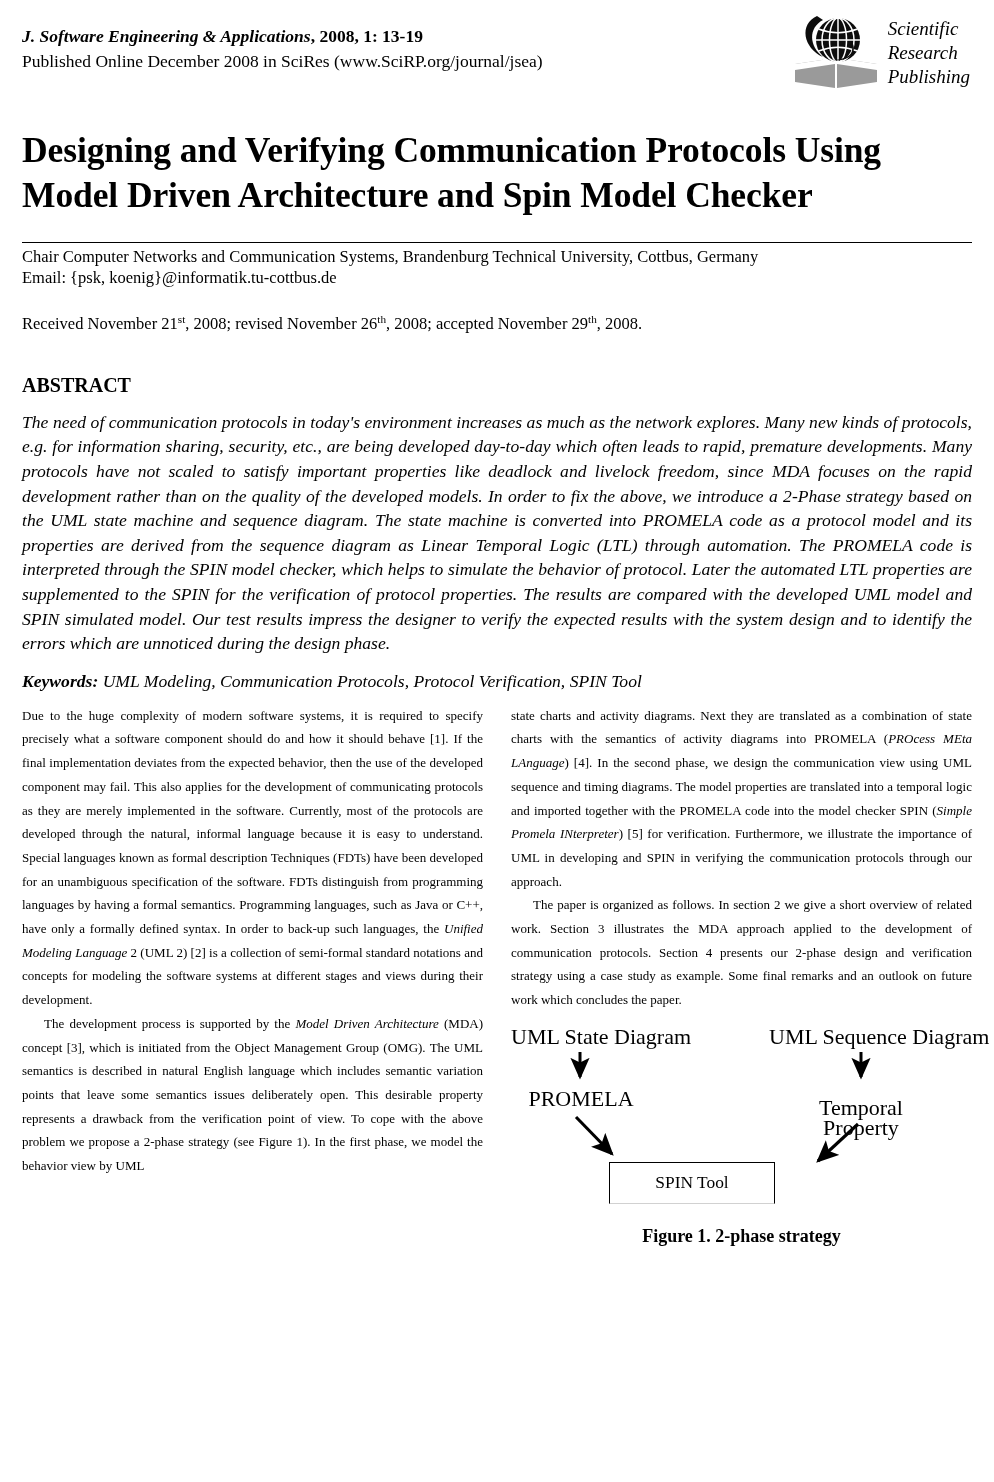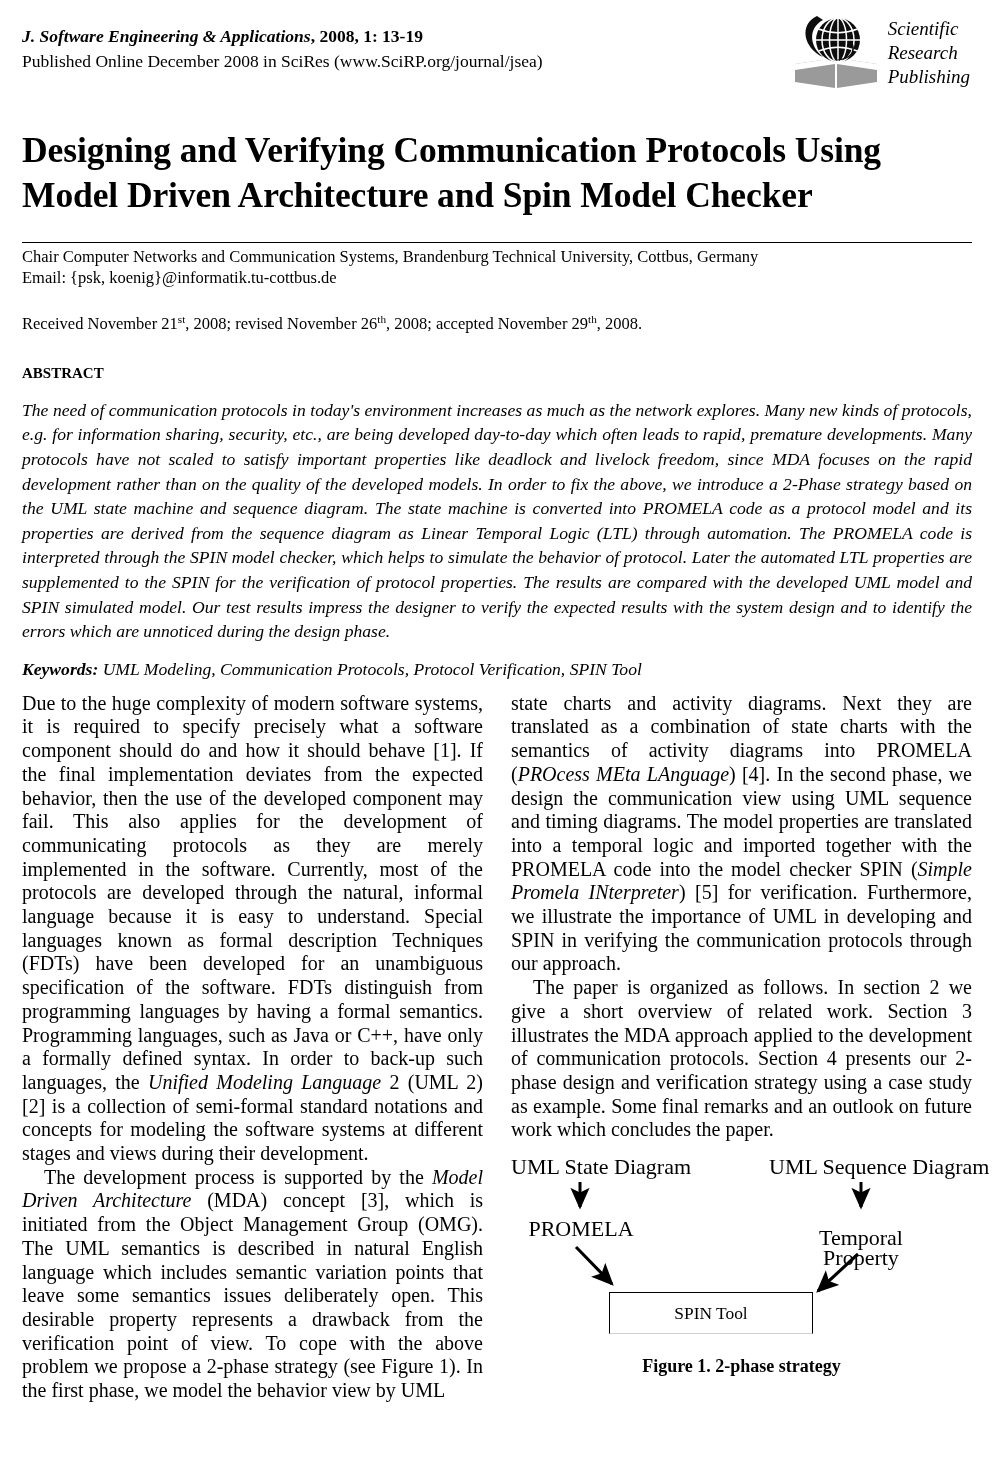--- a/index.html
+++ b/index.html
@@ -76,22 +76,22 @@
   }
   .dates {
     margin-top: 24px;
     font-size: 16.5px;
     line-height: 21px;
   }
   sup { font-size: 0.68em; vertical-align: super; line-height: 0; }
 
   
   .abstract-head {
-    margin-top: 26px;
-    font-size: 15px;
+    margin-top: 38px;
+    font-size: 20px;
     font-weight: bold;
     line-height: 26px;
   }
   .abstract-body {
     margin-top: 12px;
     font-style: italic;
     font-size: 17.6px;
     line-height: 24.6px;
     text-align: justify;
   }
@@ -113,21 +113,21 @@
 
   
   .columns {
     margin-top: 11px;
     display: flex;
     gap: 28px;
   }
   .col { width: 461px; }
   .col p {
     margin: 0;
-    font-size: 20px;
+    font-size: 13px;
     line-height: 23.7px;
     text-align: justify;
     text-justify: inter-word;
     hyphens: none;
   }
   .col p.indent { text-indent: 22px; }
 
   
   .figure { margin-top: 14px; }
   .figure-canvas {
@@ -259,21 +259,21 @@
           </svg>
 
           <div class="fig-label" style="left:0px; top:0px; width:160px;">UML State Diagram</div>
           <div class="fig-label" style="left:258px; top:0px; width:190px;">UML Sequence Diagram</div>
           <div class="fig-label" style="left:5px; top:62px; width:130px;">PROMELA</div>
           <div class="fig-label two-line" style="left:300px; top:72px; width:100px;">
             <div>Temporal</div>
             <div>Property</div>
           </div>
 
-          <div class="spin-box" style="left:98px; top:136px; width:204px; height:42px;">
+          <div class="spin-box" style="left:98px; top:136px; width:166px; height:42px;">
             <span>SPIN Tool</span>
           </div>
         </div>
 
         <div class="figure-caption">Figure 1. 2-phase strategy</div>
       </div>
     </div>
   </div>
 
 

